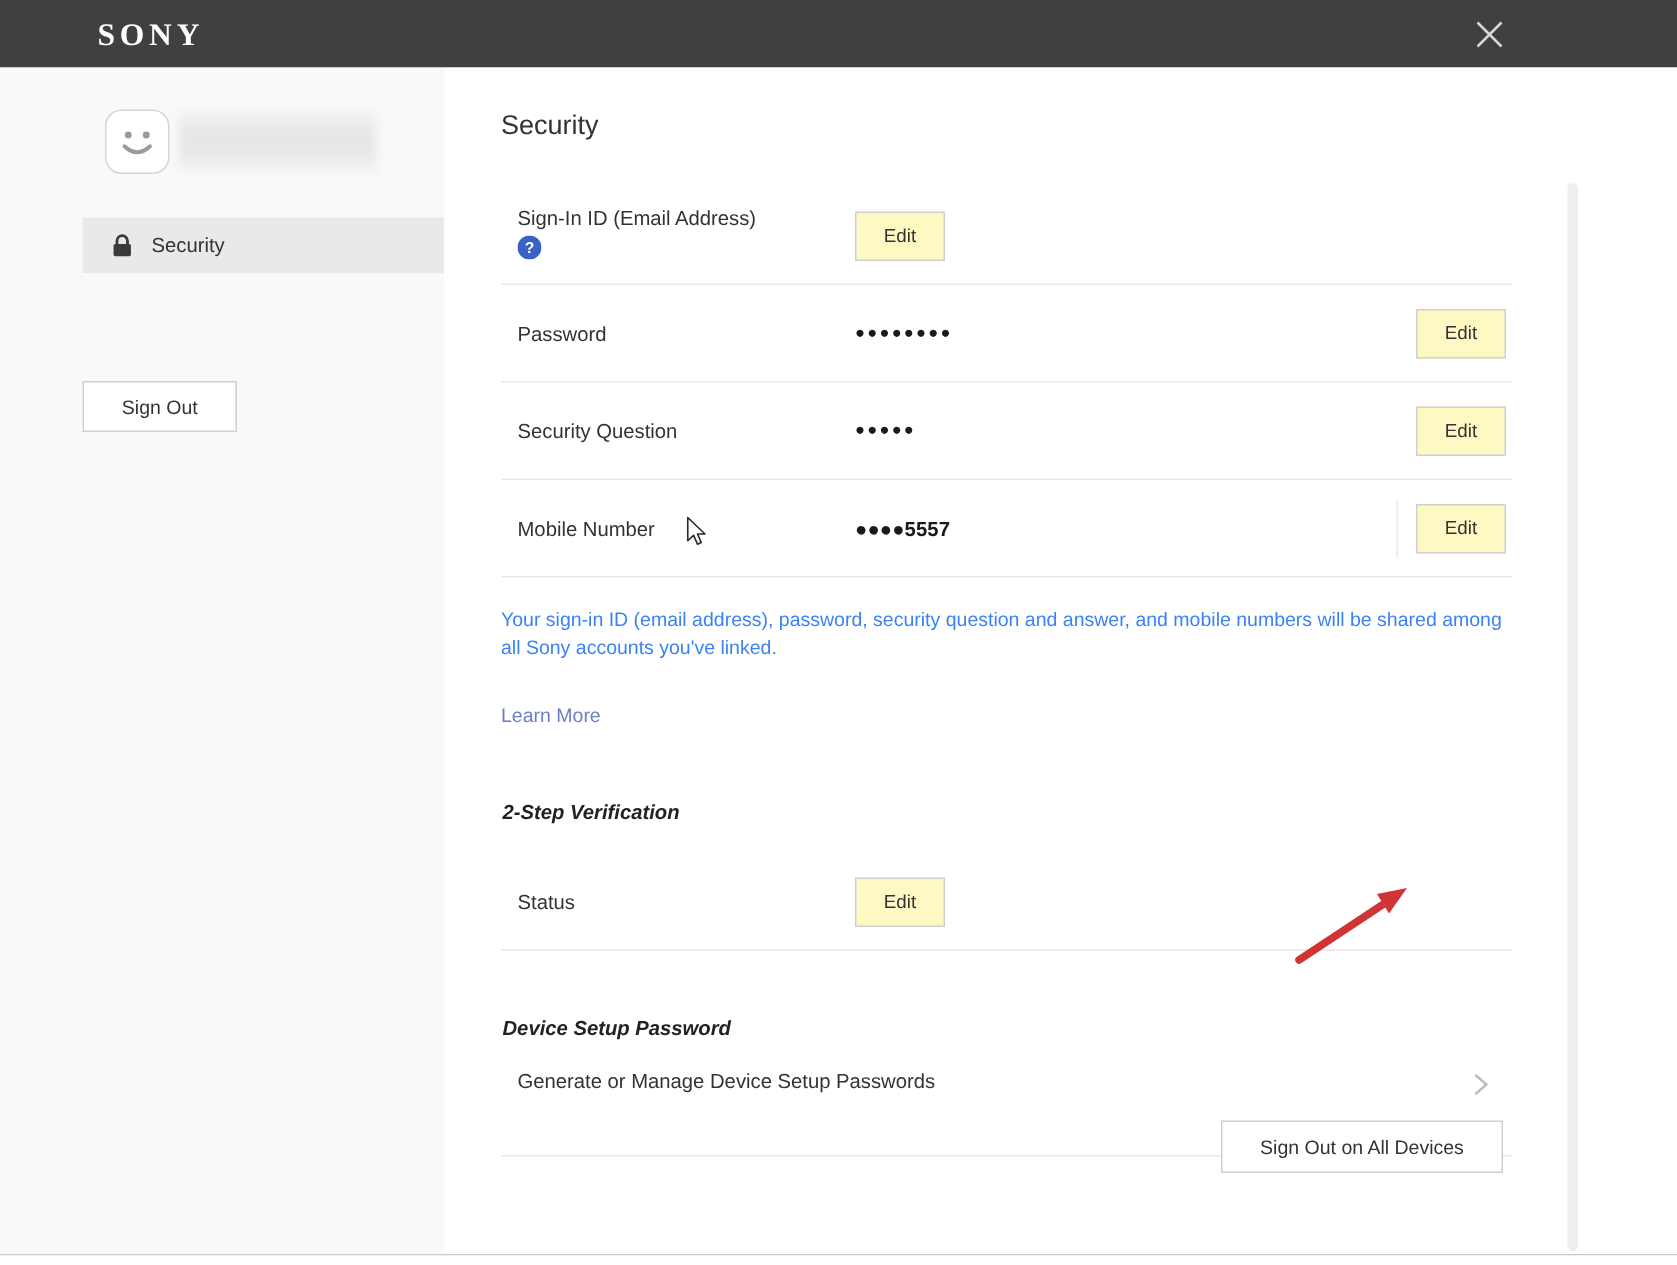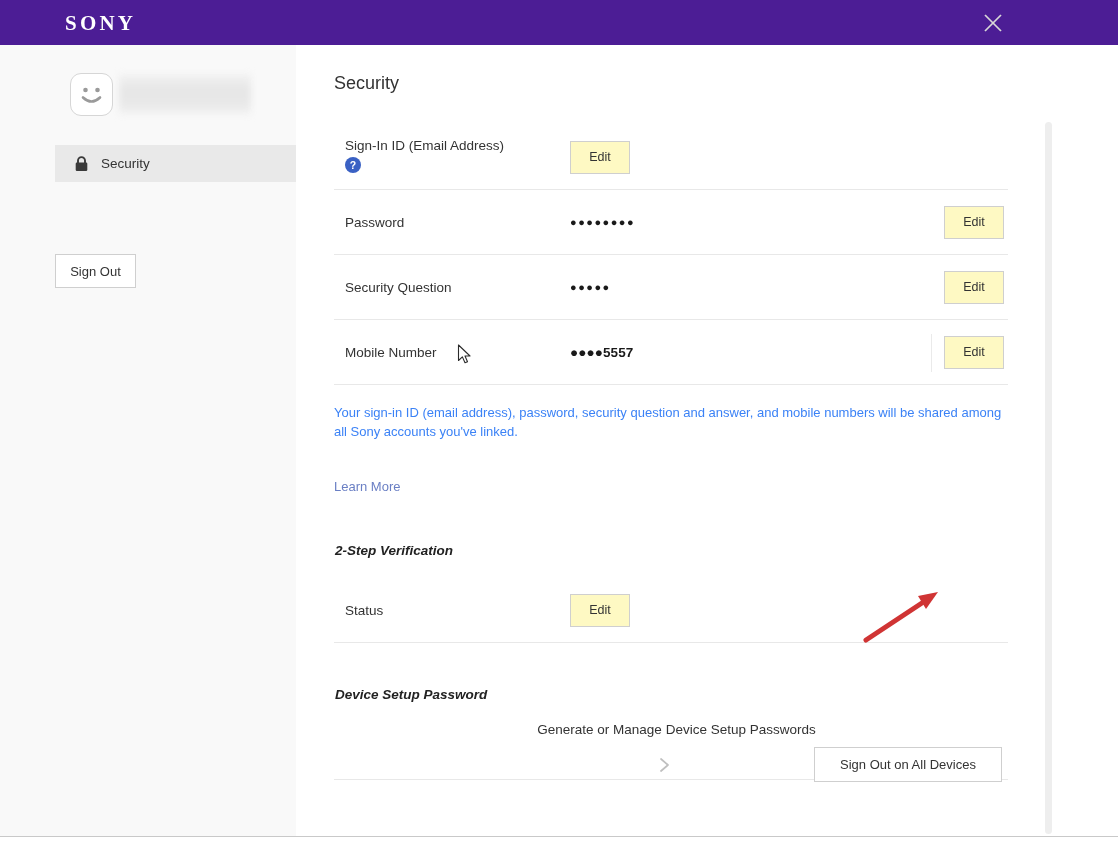--- a/index.html
+++ b/index.html
@@ -16,21 +16,21 @@
     width: 1118px;
     height: 843px;
     background: #ffffff;
   }
 
   
   .topbar {
     position: absolute;
     left: 0; top: 0;
     width: 1118px; height: 45px;
-    background: #4c1d95;
+    background: #404040;
   }
   .sony-logo {
     position: absolute;
     left: 65px; top: 11px;
     color: #ffffff;
     font-family: "Liberation Serif", serif;
     font-size: 21px;
     font-weight: 700;
     letter-spacing: 3.2px;
   }
@@ -91,21 +91,21 @@
     width: 17px; height: 17px;
     margin-right: 11px;
     flex: none;
     display: flex; align-items: center; justify-content: center;
   }
   .nav-label { line-height: 1; }
 
   .signout-btn {
     position: absolute;
     left: 55px; top: 209px;
-    width: 81px; height: 34px;
+    width: 103px; height: 34px;
     background: #ffffff;
     border: 1px solid #cfcfcf;
     font-family: "Liberation Sans", sans-serif;
     font-size: 13px;
     color: #333333;
     cursor: pointer;
   }
 
   
   .main {
@@ -181,21 +181,21 @@
 
   .note {
     margin-top: 18px;
     font-size: 13px;
     line-height: 19px;
     color: #3b82f6;
     width: 676px;
   }
   .learn-more {
     display: inline-block;
-    margin-top: 38px;
+    margin-top: 28px;
     font-size: 13px;
     color: #6a7fc4;
     cursor: pointer;
   }
 
   .section-head {
     margin-top: 48px;
     padding-left: 1px;
     font-size: 13.5px;
     font-weight: bold;
@@ -206,23 +206,22 @@
 
   .row-section {
     margin-top: 20px;
   }
 
   .link-row {
     position: relative;
     height: 58px;
     border-bottom: 1px solid #e8e8e8;
     display: flex;
-    align-items: center;
-    cursor: pointer;
-    flex-direction: column;
+    align-items: flex-start;
+    cursor: pointer;
   }
   .link-row-label {
     padding-left: 11px;
     font-size: 13.5px;
     color: #333333;
     flex: 1;
   }
   .chevron {
     margin-right: 14px;
     color: #bbbbbb;

